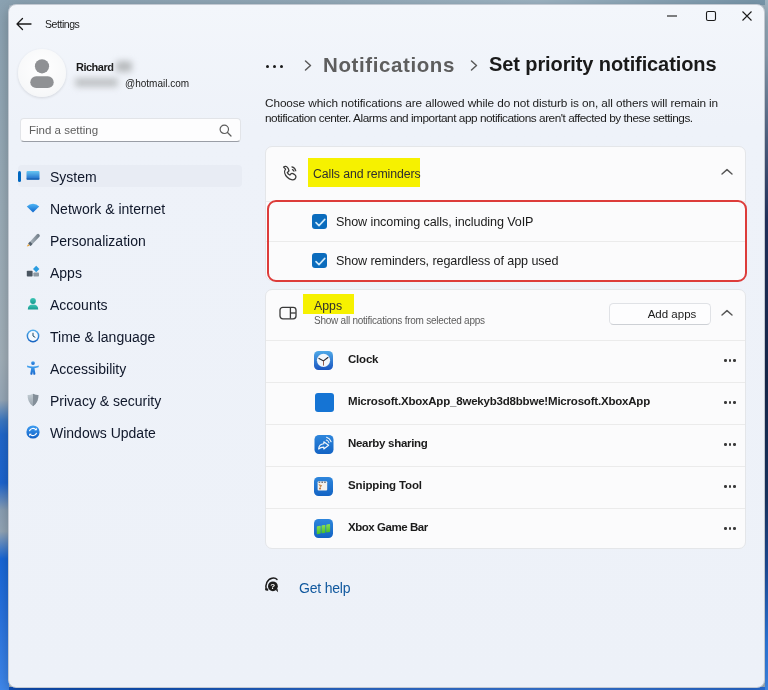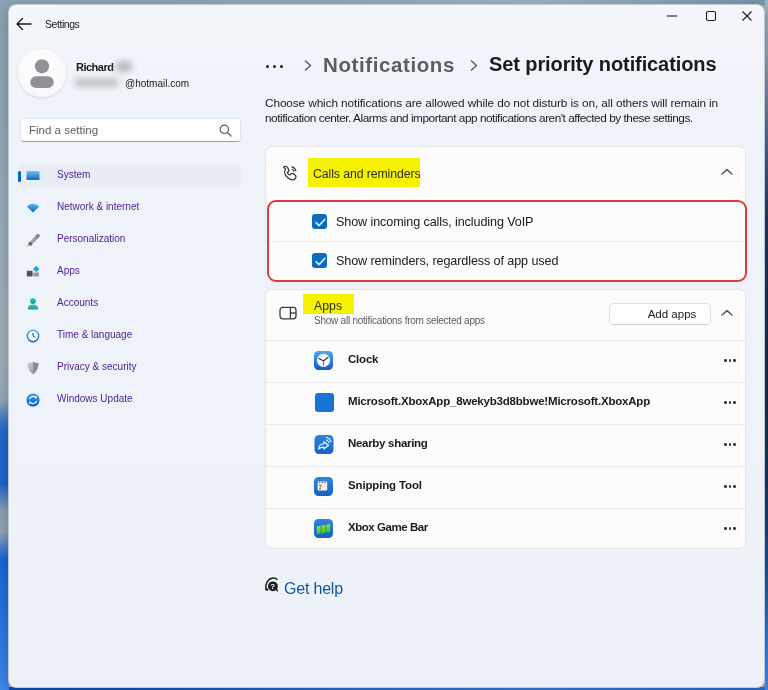--- a/index.html
+++ b/index.html
@@ -28,38 +28,38 @@
 #uemail { left:117px; top:77.5px; font-size:10px; color:#1a1a1a;margin-left:8px; }
 #search { left:20px; top:118px; width:221px; height:24px; background:#fdfdfe;
   border:1px solid #e2e4e8; border-bottom:1px solid #9a9ea6; border-radius:4px; }
 #search span { position:absolute; left:8px; top:5px; font-size:11.5px; color:#606060; }
 #search svg { position:absolute; right:7px; top:4px; }
 #nav { left:0; top:160px; width:250px; }
 .nav-item { position:relative; height:32px; }
 .nav-hl { position:absolute; left:18px; width:224px; top:5px; bottom:5px; background:#e8ecf4; border-radius:4px; }
 .nav-bar { position:absolute; left:18px; top:10.5px; width:3px; height:11px; background:#0067c0; border-radius:2px; }
 .nav-ico { position:absolute; left:26px; top:9px; width:14px; height:14px; }
-.nav-txt { position:absolute; left:57px; top:9px; font-size:10px; color:#4c1d95; }
+.nav-txt { position:absolute; left:50px; top:9px; font-size:14px; color:#0f172a; }
 .descline { position:absolute; left:265px; font-size:11.8px; color:#1b1b1b; white-space:nowrap; }
 .card { background:#fbfbfc; border:1px solid #e4e6e9; border-radius:7px; }
 #card1 { left:265px; top:146px; width:481px; height:135px; }
 #card2 { left:265px; top:289px; width:481px; height:260px; }
 .divider { position:absolute; left:0; right:0; height:1px; background:#ebebeb; }
 .ylw { background:#f6f100; }
 #ylw1 { left:308px; top:158px; width:112px; height:29px; }
 #ylw2 { left:303px; top:294px; width:51px; height:20px; }
 #redrect { left:266.5px; top:199.5px; width:480px; height:82px; border:2.5px solid #dd3c3a; border-radius:9px; }
 .chk { position:absolute; width:15px; height:15px; border-radius:3px; background:#0b6cbd; }
 .rowtxt { position:absolute; font-size:12.6px; letter-spacing:-0.1px; color:#1b1b1b; white-space:nowrap; }
 .apptxt { position:absolute; font-size:11.5px; letter-spacing:-0.2px; color:#1b1b1b; white-space:nowrap;font-weight:bold; }
 .dots3 { position:absolute; width:16px; height:4px; }
 #addapps { left:609px; top:303px; width:102px; height:22px; background:#fdfdfe;
   border:1px solid #e0e2e6; border-bottom-color:#cdd0d5; border-radius:4.5px;
   font-size:11.5px; color:#1a1a1a; text-align:center; line-height:20px;padding-left:24px; }
-#gethelp-txt { left:284px; top:579.5px; font-size:16px; letter-spacing:-0.2px; color:#10589e; }
+#gethelp-txt { left:299px; top:579.5px; font-size:14px; letter-spacing:-0.2px; color:#10589e; }
 .cdot { position:absolute; top:13px; width:3.4px; height:3.4px; border-radius:50%; background:#1a1a1a; }
 .mdot { position:absolute; width:2.5px; height:2.5px; border-radius:50%; background:#3a3a3a; }
 .crumbtxt { position:absolute; font-size:20px; font-weight:bold; white-space:nowrap; }
 </style>
 </head>
 <body>
 <div id="desk-top" class="abs"></div>
 <div id="desk-bottom" class="abs"></div>
 <div id="desk-left" class="abs"></div>
 <div id="desk-right" class="abs"></div>
@@ -140,20 +140,27 @@
     <div class="nav-item">
       <svg class="nav-ico" viewBox="0 0 14 14">
           <circle cx="7" cy="7" r="6.4" fill="url(#gclk)"></circle>
           <circle cx="7" cy="7" r="4.9" fill="#f4fafe"></circle>
           <path d="M7 3.8 V7 L9.3 8.4" stroke="#1b4965" stroke-width="1" fill="none"></path>
         </svg>
       <div class="nav-txt">Time &amp; language</div>
       </div>
     <div class="nav-item">
       <svg class="nav-ico" viewBox="0 0 14 14">
+          <circle cx="7" cy="2.1" r="1.9" fill="url(#gacs)"></circle>
+          <path d="M1 4.6 q6 1.8 12 0 l-0.5 1.7 l-4 1 l0.9 5.4 a1.1 1.1 0 0 1 -2.1 0.5 L7 10.4 l-0.6 2.8 a1.1 1.1 0 0 1 -2.1 -0.5 l0.9 -5.4 l-4 -1 z" fill="url(#gacs)"></path>
+        </svg>
+      <div class="nav-txt">Accessibility</div>
+      </div>
+    <div class="nav-item">
+      <svg class="nav-ico" viewBox="0 0 14 14">
           <path d="M7 0.8 q2.8 1.4 5.4 1.2 q0.3 7.4 -5.4 11.2 q-5.7 -3.8 -5.4 -11.2 q2.6 0.2 5.4 -1.2 z" fill="url(#gshd)"></path>
           <path d="M7 0.8 q2.8 1.4 5.4 1.2 q0.3 7.4 -5.4 11.2 z" fill="#848f99"></path>
         </svg>
       <div class="nav-txt">Privacy &amp; security</div>
       </div>
     <div class="nav-item">
       <svg class="nav-ico" viewBox="0 0 14 14">
           <circle cx="7" cy="7" r="6.6" fill="url(#gupd)"></circle>
           <path d="M3.4 6.2 a3.8 3.8 0 0 1 6.6 -1.4" stroke="#fff" stroke-width="1.2" fill="none"></path>
           <path d="M10.8 2.8 v2.4 h-2.4 z" fill="#fff"></path>

